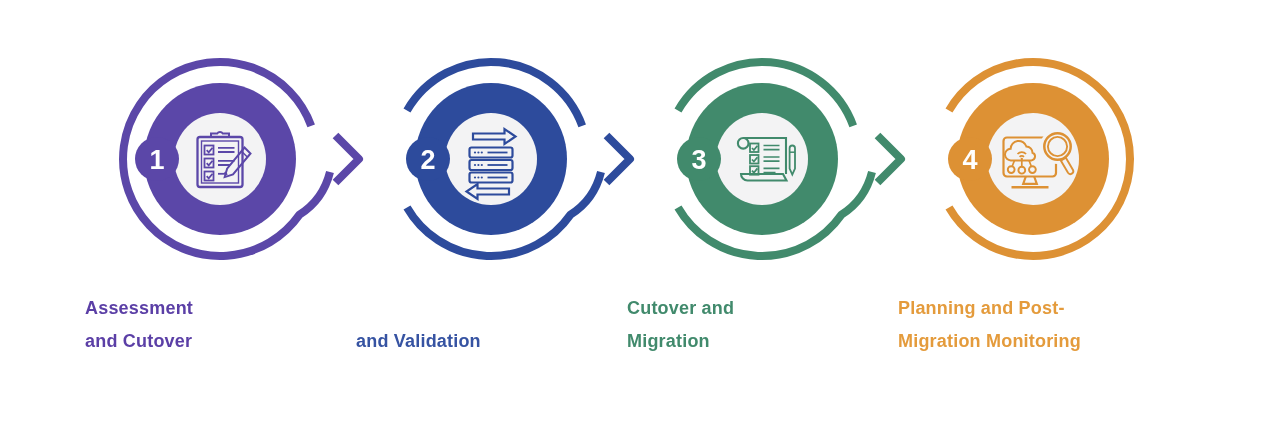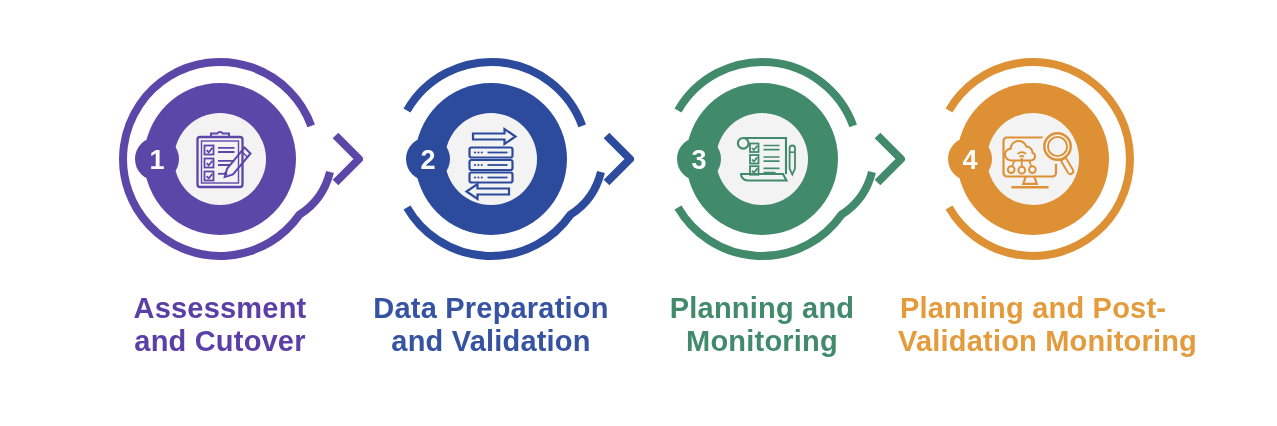--- a/index.html
+++ b/index.html
@@ -24,23 +24,23 @@
   .badge { fill: var(--c); stroke: none; }
   .num   { fill: var(--numc); stroke: none; font-family: "Liberation Sans", sans-serif;
            font-weight: bold; font-size: 27px; }
 
   .icon, .icon path, .icon rect, .icon circle { fill: none; stroke: var(--c); }
   .icon .icf  { fill: var(--c); stroke: none; }
   .icon .icbg { fill: var(--ic); stroke: none; }
 
   .label {
     width: 270px; margin-left: -10px; margin-top: 4px;
-    text-align: center; white-space: nowrap;
+    white-space: nowrap;
     color: var(--lc);
-    font-size: 29px; font-weight: bold; line-height: 33px; letter-spacing: 0.2px;
+    font-size: 18px; font-weight: bold; line-height: 33px; letter-spacing: 0.2px;
   }
 </style>
 </head>
 <body style="background: rgb(255, 255, 255);">
 
 <div class="diagram">
 
   <div class="step" style="--c: #5b47a8; --lc: #5b3fa6;">
     <svg width="270" height="232" viewBox="0 0 270 232">
       <path class="ring" d="M216.2 73.8 A97 97 0 1 0 204.5 162.6 Q228 148 235 120"></path>
@@ -96,21 +96,21 @@
         <path d="M121.5 113 h20" stroke-width="1.8"></path>
         <rect x="103.5" y="120.5" width="43" height="10" rx="2"></rect>
         <circle class="icf" cx="109" cy="125.5" r="1.1"></circle>
         <circle class="icf" cx="112.4" cy="125.5" r="1.1"></circle>
         <circle class="icf" cx="115.8" cy="125.5" r="1.1"></circle>
         <path d="M121.5 125.5 h20" stroke-width="1.8"></path>
         <path d="M143 136.5 h-31.5 v-4.5 l-11 7.5 11 7.5 v-4.5 h31.5 z"></path>
       </g>
     </svg>
     <div class="label">
-      <span>Data Preparation</span><br>
+      <br>
       <span>and Validation</span>
     </div>
   </div>
 
   <div class="step" style="--c: #418a6c; --lc: #418a6c;">
     <svg width="270" height="232" viewBox="0 0 270 232">
       <path class="ring" d="M216.2 73.8 A97 97 0 0 0 41 58.5"></path>
       <path class="ring" d="M41 155.5 A97 97 0 0 0 204.5 162.6 Q228 148 235 120"></path>
       <path class="chev" d="M240.5 83.5 L264 107 L240.5 130.5"></path>
       <circle class="disc" cx="125" cy="107" r="76"></circle>
@@ -128,22 +128,22 @@
         <path d="M115 107.5 l1.9 2 3.5 -4.3" stroke-width="1.8"></path>
         <path d="M126.5 105 h16 M126.5 109.1 h16" stroke-width="1.6"></path>
         <rect x="113" y="114.2" width="8.5" height="8.5" stroke-width="1.8"></rect>
         <path d="M115 118.7 l1.9 2 3.5 -4.3" stroke-width="1.8"></path>
         <path d="M126.5 116.4 h16 M126.5 120.5 h12" stroke-width="1.6"></path>
         <path d="M152.6 96.2 a2.7 2.7 0 0 1 5.4 0 V116.5 l-2.7 6 -2.7 -6 Z" stroke-width="1.8"></path>
         <path d="M152.6 100.2 h5.4" stroke-width="1.5"></path>
       </g>
     </svg>
     <div class="label">
-      <span>Planning and</span><br>
-      <span>Monitoring</span>
+      <span>Cutover and</span><br>
+      <span>Migration</span>
     </div>
   </div>
 
   <div class="step" style="--c: #dd9134; --lc: #e49b3c;">
     <svg width="270" height="232" viewBox="0 0 270 232">
       <path class="ring" d="M41 58.5 A97 97 0 1 1 41 155.5"></path>
       <circle class="disc" cx="125" cy="107" r="76"></circle>
       <circle class="inner" cx="125" cy="107" r="46"></circle>
       <circle class="badge" cx="62" cy="107" r="22"></circle>
       <text class="num" x="62" y="108" text-anchor="middle" dominant-baseline="central">4</text>
@@ -160,17 +160,17 @@
         <circle cx="113.8" cy="118.2" r="3.4" stroke-width="1.9"></circle>
         <circle cx="124.4" cy="117.6" r="3.4" stroke-width="1.9"></circle>
         <circle class="icbg" cx="149.5" cy="94.5" r="17.5"></circle>
         <circle cx="149.5" cy="94.5" r="13.2" stroke-width="2.5"></circle>
         <circle cx="149.5" cy="94.5" r="9.6" stroke-width="1.9"></circle>
         <path d="M157.7 105.6 l7.3 12.3 a2.9 2.9 0 0 1 -5 2.9 l-7.2 -12.2 z" stroke-width="1.9"></path>
       </g>
     </svg>
     <div class="label">
       <span>Planning and Post-</span><br>
-      <span>Validation Monitoring</span>
+      <span>Migration Monitoring</span>
     </div>
   </div>
 
 </div>
 
 </body></html>

